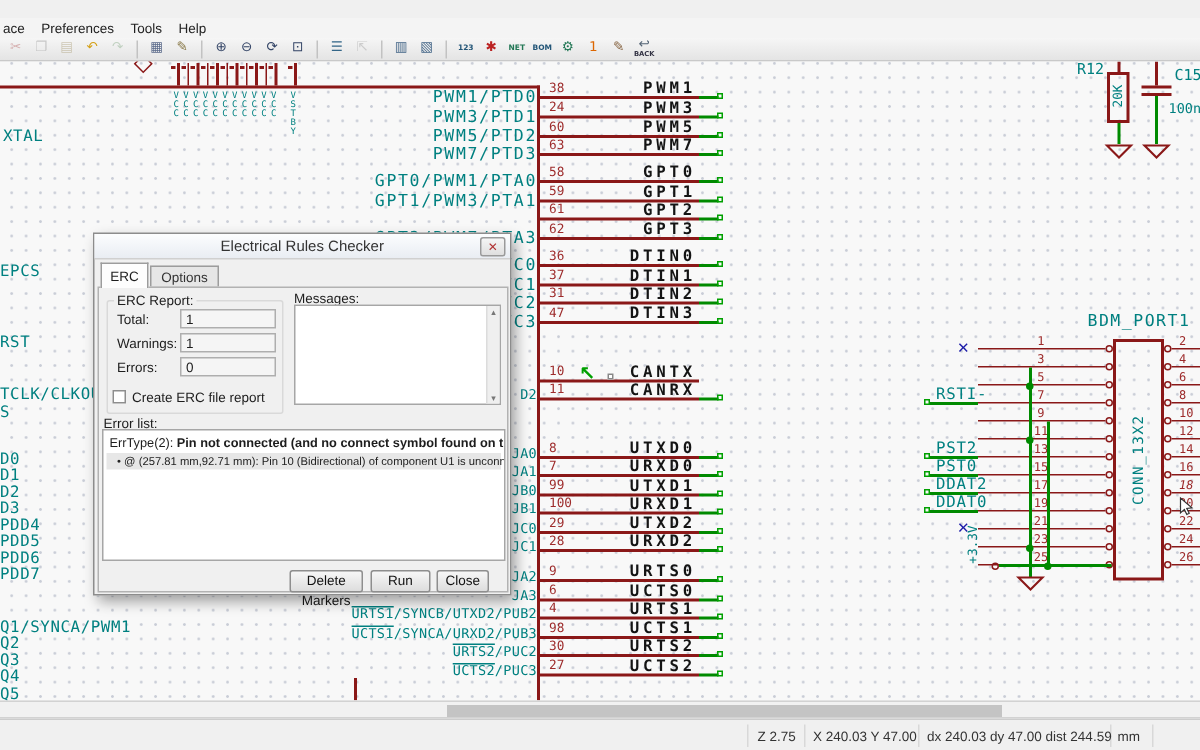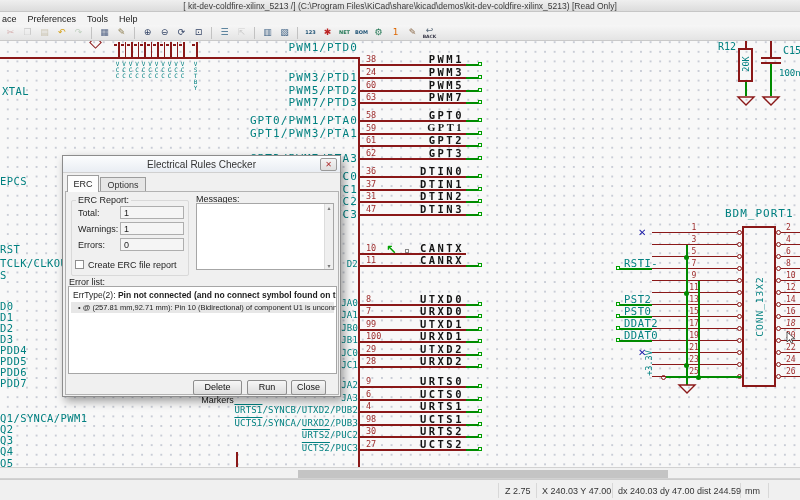--- a/index.html
+++ b/index.html
@@ -85,21 +85,20 @@
     border-top:1px solid #cccccc;font-size:9px;color:#333;}
   .statusbar span{position:absolute;top:6px;white-space:pre;}
   .st-sep{position:absolute;top:3px;width:1px;height:15px;background:#d8d8d8;}
 
   svg{position:absolute;overflow:visible;}
 </style>
 </head>
 <body>
 
 <div class="app">
-  <div class="titlebar">[ kit-dev-coldfire-xilinx_5213 /] (C:\Program Files\KiCad\share\kicad\demos\kit-dev-coldfire-xilinx_5213) [Read Only]</div>
   <div class="menubar" id="menubar">
       <div>ace</div>
       <div>Preferences</div>
       <div>Tools</div>
       <div>Help</div>
     </div>
   <div class="toolbar" id="toolbar">
       <div class="tb-icon disabled" style="color: rgb(176, 80, 80);">
         <span>✂</span>
       </div>
@@ -273,21 +272,21 @@
       <div class="pname" style="left: 398px; top: 50px;">PWM7</div>
       <div class="gwire" style="left: 466px; top: 61px; width: 13px; height: 1.5px;"></div>
       <div class="gsq" style="left: 478px; top: 59px;"></div>
       <div class="hline" style="left: 360px; top: 79px; width: 106px; height: 1.5px;"></div>
       <div class="pnum" style="left: 366px; top: 69px;">58</div>
       <div class="pname" style="left: 398px; top: 68px;">GPT0</div>
       <div class="gwire" style="left: 466px; top: 79px; width: 13px; height: 1.5px;"></div>
       <div class="gsq" style="left: 478px; top: 77px;"></div>
       <div class="hline" style="left: 360px; top: 92px; width: 106px; height: 1.5px;"></div>
       <div class="pnum" style="left: 366px; top: 82px;">59</div>
-      <div class="pname" style="left: 398px; top: 81px; font-family: Liberation Serif, serif;">GPT1</div>
+      <div class="pname" style="left: 398px; top: 81px;">GPT1</div>
       <div class="gwire" style="left: 466px; top: 92px; width: 13px; height: 1.5px;"></div>
       <div class="gsq" style="left: 478px; top: 90px;"></div>
       <div class="hline" style="left: 360px; top: 104px; width: 106px; height: 1.5px;"></div>
       <div class="pnum" style="left: 366px; top: 94px;">61</div>
       <div class="pname" style="left: 398px; top: 93px;">GPT2</div>
       <div class="gwire" style="left: 466px; top: 104px; width: 13px; height: 1.5px;"></div>
       <div class="gsq" style="left: 478px; top: 102px;"></div>
       <div class="hline" style="left: 360px; top: 117px; width: 106px; height: 1.5px;"></div>
       <div class="pnum" style="left: 366px; top: 107px;">62</div>
       <div class="pname" style="left: 398px; top: 106px;">GPT3</div>
@@ -376,21 +375,21 @@
       <div class="hline" style="left: 360px; top: 395px; width: 106px; height: 1.5px;"></div>
       <div class="pnum" style="left: 366px; top: 385px;">30</div>
       <div class="pname" style="left: 398px; top: 384px;">URTS2</div>
       <div class="gwire" style="left: 466px; top: 395px; width: 13px; height: 1.5px;"></div>
       <div class="gsq" style="left: 478px; top: 393px;"></div>
       <div class="hline" style="left: 360px; top: 408px; width: 106px; height: 1.5px;"></div>
       <div class="pnum" style="left: 366px; top: 398px;">27</div>
       <div class="pname" style="left: 398px; top: 397px;">UCTS2</div>
       <div class="gwire" style="left: 466px; top: 408px; width: 13px; height: 1.5px;"></div>
       <div class="gsq" style="left: 478px; top: 406px;"></div>
-      <div class="sch-label rt" style="left: 150px; top: 0; font-size: 11px; letter-spacing: 1.1px;">PWM1/PTD0</div>
+      <div class="sch-label rt" style="left: 150px; top: 17px; font-size: 11px; letter-spacing: 1.1px;">PWM1/PTD0</div>
       <div class="sch-label rt" style="left: 150px; top: 30px; font-size: 11px; letter-spacing: 1.1px;">PWM3/PTD1</div>
       <div class="sch-label rt" style="left: 150px; top: 43px; font-size: 11px; letter-spacing: 1.1px;">PWM5/PTD2</div>
       <div class="sch-label rt" style="left: 150px; top: 55px; font-size: 11px; letter-spacing: 1.1px;">PWM7/PTD3</div>
       <div class="sch-label rt" style="left: 150px; top: 73px; font-size: 11px; letter-spacing: 1.1px;">GPT0/PWM1/PTA0</div>
       <div class="sch-label rt" style="left: 150px; top: 86px; font-size: 11px; letter-spacing: 1.1px;">GPT1/PWM3/PTA1</div>
       <div class="sch-label rt" style="left: 150px; top: 111px; font-size: 11px; letter-spacing: 1.1px;">GPT3/PWM7/PTA3</div>
       <div class="sch-label rt" style="left: 150px; top: 129px; font-size: 11px; letter-spacing: 1.1px;">TC0</div>
       <div class="sch-label rt" style="left: 150px; top: 142px; font-size: 11px; letter-spacing: 1.1px;">TC1</div>
       <div class="sch-label rt" style="left: 150px; top: 154px; font-size: 11px; letter-spacing: 1.1px;">TC2</div>
       <div class="sch-label rt" style="left: 150px; top: 167px; font-size: 11px; letter-spacing: 1.1px;">TC3</div>
@@ -402,21 +401,21 @@
       <div class="sch-label rt" style="left: 150px; top: 307px; font-size: 9px; letter-spacing: 0.2px;">JC0</div>
       <div class="sch-label rt" style="left: 150px; top: 319px; font-size: 9px; letter-spacing: 0.2px;">JC1</div>
       <div class="sch-label rt" style="left: 150px; top: 339px; font-size: 9px; letter-spacing: 0.2px;">JA2</div>
       <div class="sch-label rt" style="left: 150px; top: 352px; font-size: 9px; letter-spacing: 0.2px;">JA3</div>
       <div class="sch-label rt" style="left: 150px; top: 364px; font-size: 9px; letter-spacing: 0.2px;"><span class="ov">URTS1</span>/SYNCB/UTXD2/PUB2</div>
       <div class="sch-label rt" style="left: 150px; top: 377px; font-size: 9px; letter-spacing: 0.2px;"><span class="ov">UCTS1</span>/SYNCA/URXD2/PUB3</div>
       <div class="sch-label rt" style="left: 150px; top: 389px; font-size: 9px; letter-spacing: 0.2px;"><span class="ov">URTS2</span>/PUC2</div>
       <div class="sch-label rt" style="left: 150px; top: 402px; font-size: 9px; letter-spacing: 0.2px;"><span class="ov">UCTS2</span>/PUC3</div>
       <div class="sch-label" style="left: 2px; top: 44px; font-size: 10.5px; letter-spacing: 0.4px;">XTAL</div>
       <div class="sch-label" style="left: 0px; top: 134px; font-size: 10.5px; letter-spacing: 0.4px;">EPCS</div>
-      <div class="sch-label" style="left: 0px; top: 181px; font-size: 10.5px; letter-spacing: 0.4px; margin-top: 21px;">RST</div>
+      <div class="sch-label" style="left: 0px; top: 181px; font-size: 10.5px; letter-spacing: 0.4px;">RST</div>
       <div class="sch-label" style="left: 0px; top: 216px; font-size: 10.5px; letter-spacing: 0.4px;">TCLK/CLKOUT</div>
       <div class="sch-label" style="left: 0px; top: 228px; font-size: 10.5px; letter-spacing: 0.4px;">S</div>
       <div class="sch-label" style="left: 0px; top: 259px; font-size: 10.5px; letter-spacing: 0.4px;">D0</div>
       <div class="sch-label" style="left: 0px; top: 270px; font-size: 10.5px; letter-spacing: 0.4px;">D1</div>
       <div class="sch-label" style="left: 0px; top: 281px; font-size: 10.5px; letter-spacing: 0.4px;">D2</div>
       <div class="sch-label" style="left: 0px; top: 292px; font-size: 10.5px; letter-spacing: 0.4px;">D3</div>
       <div class="sch-label" style="left: 0px; top: 303px; font-size: 10.5px; letter-spacing: 0.4px;">PDD4</div>
       <div class="sch-label" style="left: 0px; top: 314px; font-size: 10.5px; letter-spacing: 0.4px;">PDD5</div>
       <div class="sch-label" style="left: 0px; top: 325px; font-size: 10.5px; letter-spacing: 0.4px;">PDD6</div>
       <div class="sch-label" style="left: 0px; top: 336px; font-size: 10.5px; letter-spacing: 0.4px;">PDD7</div>

